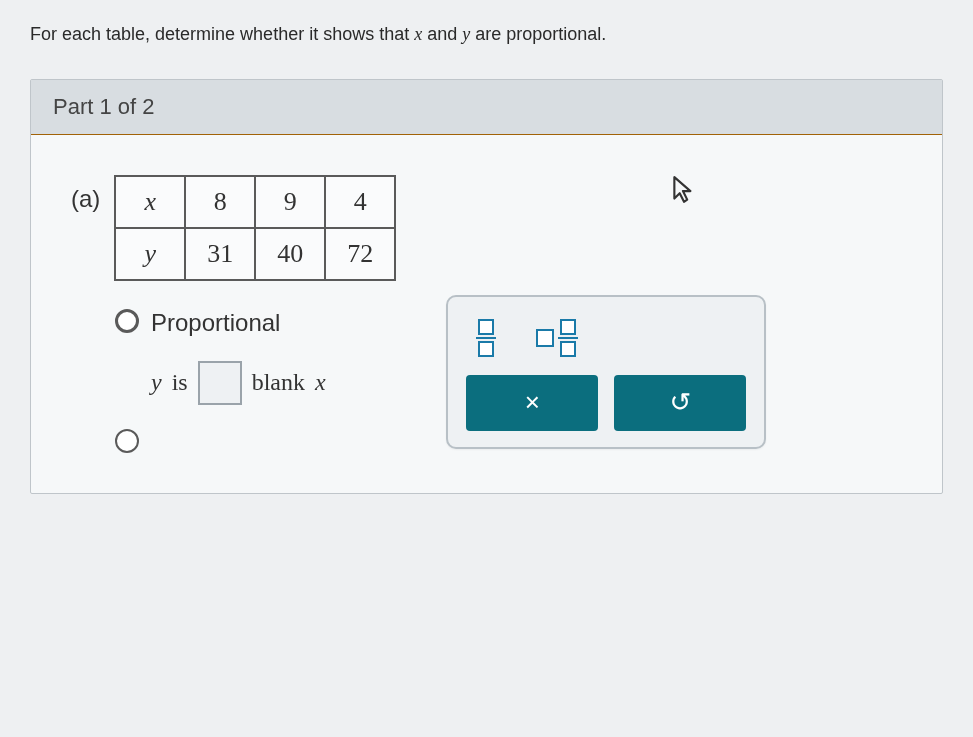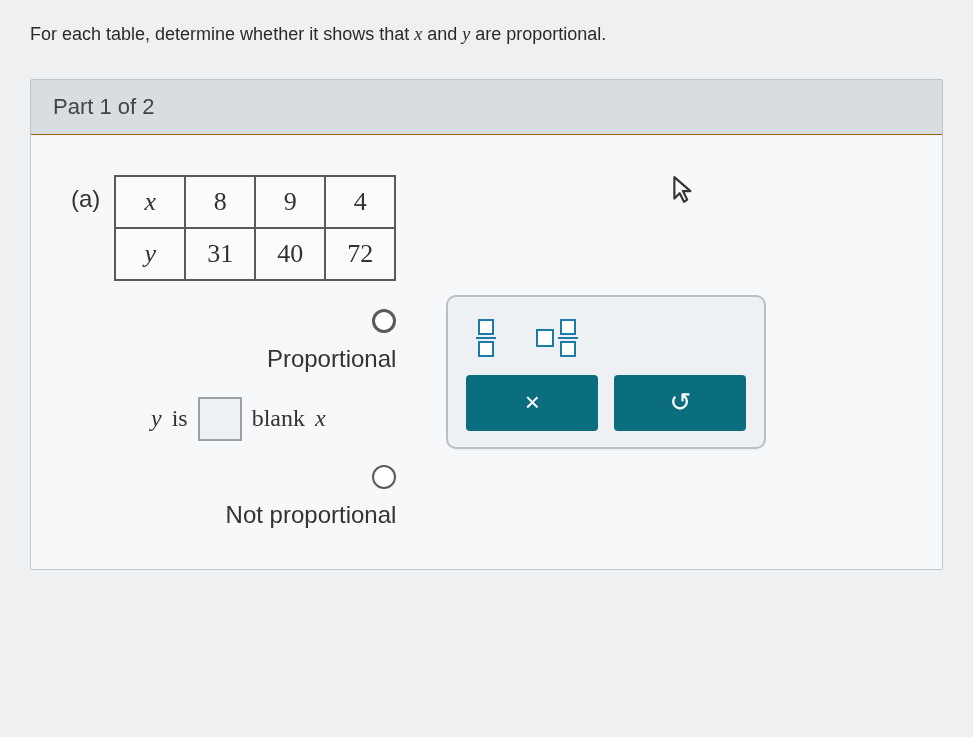--- a/index.html
+++ b/index.html
@@ -69,23 +69,22 @@
     margin-top: 28px;
     margin-left: 44px;
     display: flex;
     flex-direction: column;
     gap: 24px;
     font-size: 24px;
     color: #333;
   }
   .choice-row {
     display: flex;
-    align-items: flex-end;
+    align-items: flex-start;
     gap: 12px;
-    flex-direction: column;
   }
   .radio {
     width: 24px;
     height: 24px;
     border: 3px solid #5a5a5a;
     border-radius: 50%;
     background: #fff;
     flex-shrink: 0;
   }
   .radio.thin { border-width: 2px; }
@@ -213,21 +212,20 @@
           </div>
           <div class="fill-row">
             <span class="var">y</span>
             <span> is </span>
             <div class="blank-box"></div>
             <span> blank </span>
             <span class="var">x</span>
           </div>
           <div class="choice-row">
             <div class="radio thin"></div>
-            <span>Not proportional</span>
           </div>
         </div>
       </div>
 
       <div class="toolbox">
         <div class="toolbox-top">
           <div class="frac-btn">
             <div class="frac">
               <div class="sq"></div>
                 <div class="bar"></div>

